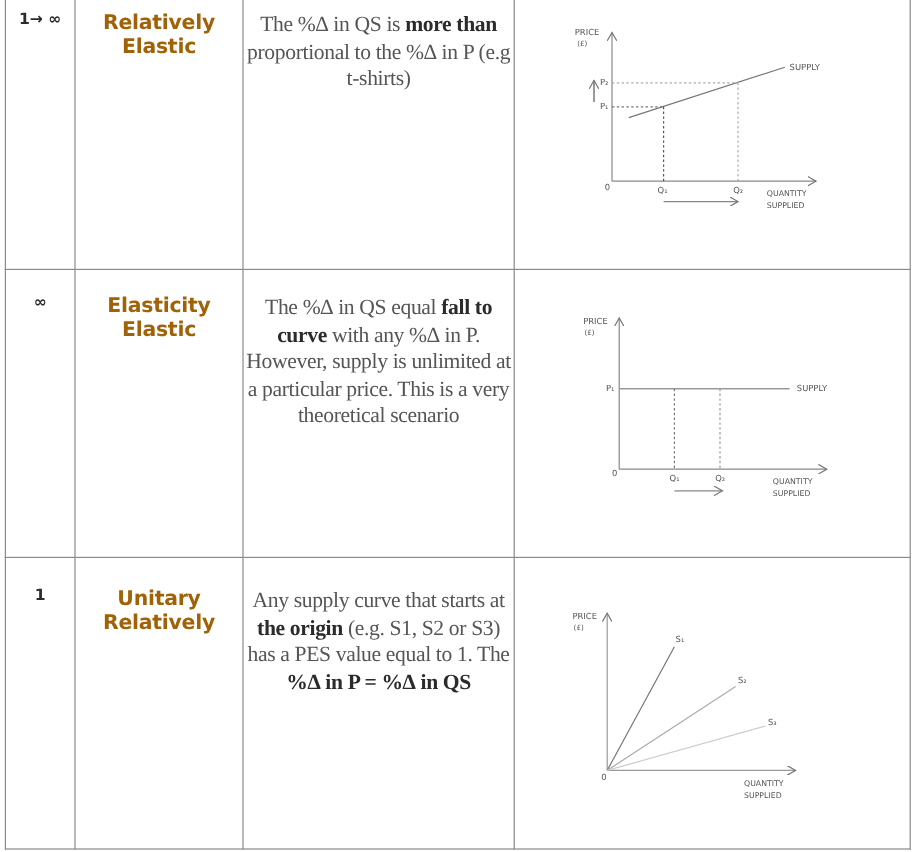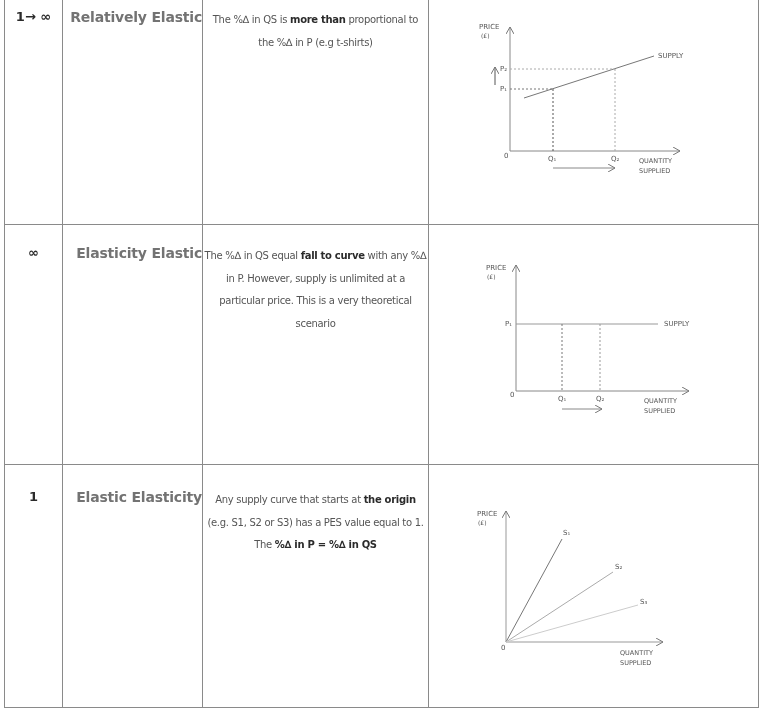--- a/index.html
+++ b/index.html
@@ -4,22 +4,22 @@
   <style>
     html, body { margin: 0; padding: 0; background: #ffffff; }
     body { width: 761px; height: 710px; position: relative; overflow: hidden;
            font-family: "DejaVu Sans", sans-serif; color: #333; }
     table.pes { position: absolute; left: 4px; top: -2px; border-collapse: collapse;
                 table-layout: fixed; width: 754px; }
     table.pes td { border: 1.5px solid #8a8a8a; vertical-align: top; padding: 0; }
     col.c1 { width: 58px; } col.c2 { width: 140px; } col.c3 { width: 226px; } col.c4 { width: 330px; }
     tr.r1 td { height: 225px; } tr.r2 td { height: 239px; } tr.r3 td { height: 242px; }
     .val { text-align: center; font-weight: bold; font-size: 13px; color: #2b2b2b; }
-    .term { text-align: right; font-weight: bold; font-size: 14px; color: #737373; letter-spacing: -0.2px; }
-    .desc { text-align: center; font-size: 10px; color: #555; line-height: 22.5px; letter-spacing: -0.3px; padding: 12px 1px; }
+    .term { text-align: center; font-weight: bold; font-size: 17px; color: #a16207; letter-spacing: -0.2px; }
+    .desc { text-align: center; font-size: 18px; color: #555; line-height: 22.5px; letter-spacing: -0.3px; padding: 12px 1px; font-family: Liberation Serif, serif; }
     .desc b { color: #2b2b2b; }
     tr.r1 .val, tr.r1 .term, tr.r1 .desc { padding-top: 10px; }
     tr.r2 .val, tr.r2 .term, tr.r2 .desc { padding-top: 20px; }
     tr.r3 .val, tr.r3 .term, tr.r3 .desc { padding-top: 24px; }
     .graph { position: relative; }
     .graph svg { position: absolute; left: 0; top: 0; }
     .graph svg text { font-family: "DejaVu Sans", sans-serif; fill: #555; }
   </style>
 </head>
 <body>
@@ -111,21 +111,21 @@
         </svg>
       </div>
     </td>
   </tr>
 
   <tr class="r3">
     <td>
           <div class="val">1</div>
         </td>
     <td>
-          <div class="term">Elastic Elasticity</div>
+          <div class="term">Unitary Relatively</div>
         </td>
     <td>
           <div class="desc"><span>Any supply curve that starts at </span><b>the origin</b><span> (e.g. S1, S2 or S3) has a PES value equal to 1. The </span><b>%∆ in P = %∆ in QS</b></div>
         </td>
     <td>
       <div class="graph">
         <svg width="330" height="242" viewBox="0 0 330 242">
           <defs>
             <marker id="ah3" markerWidth="8" markerHeight="8" refX="7" refY="4" orient="auto">
                   <path d="M0,0 L7,4 L0,8" fill="none" stroke="#777" stroke-width="1"></path>

